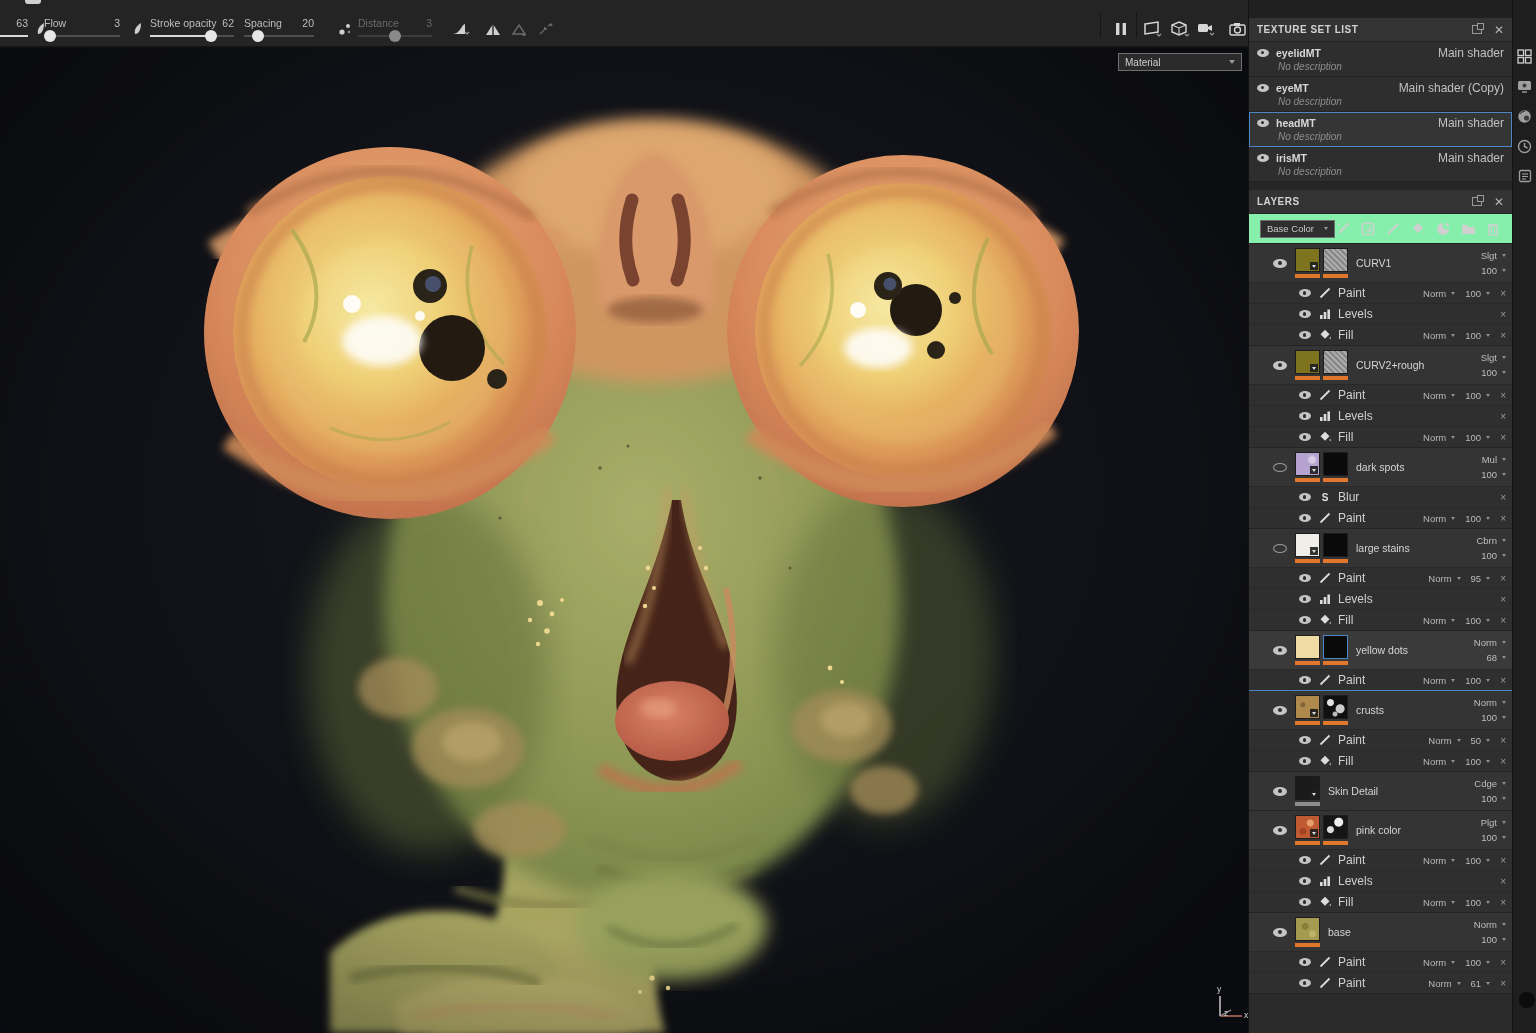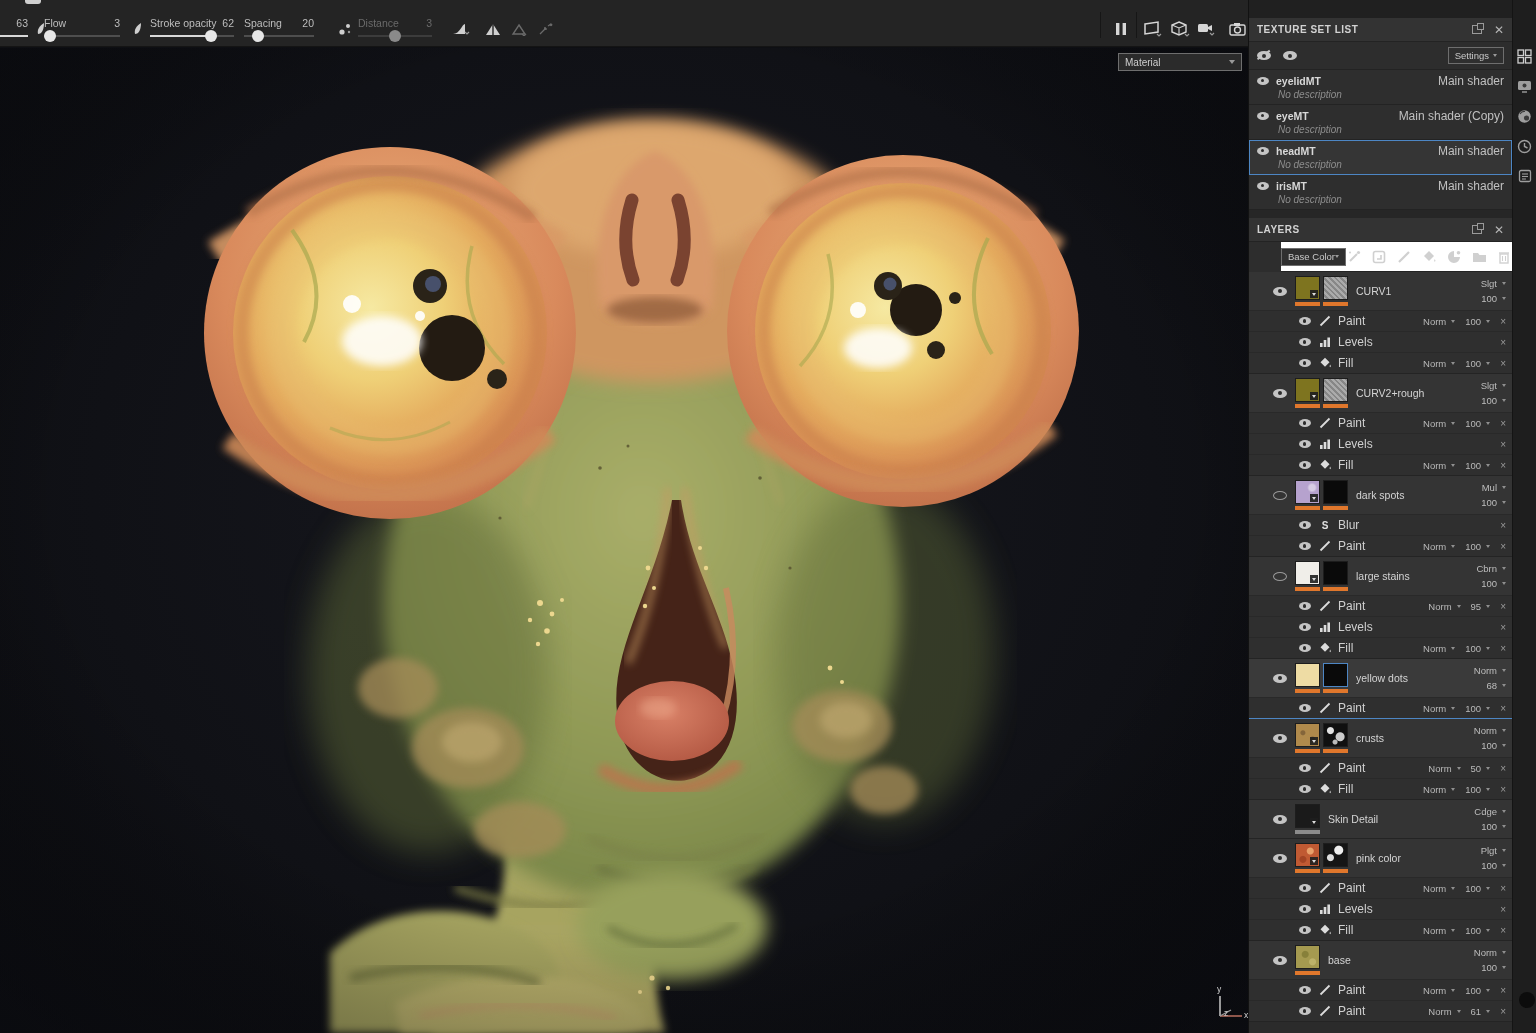--- a/index.html
+++ b/index.html
@@ -72,22 +72,22 @@
   
   .ts-list { background:#2a2a2a; }
   .ts-item { border-bottom:1px solid #232323; padding:3px 8px 2px 8px; background:#2e2e2e; }
   .ts-item.selected { outline:1px solid #4d86c4; outline-offset:-1px; background:#353535; }
   .ts-row1 { display:flex; align-items:center; height:15px; }
   .ts-name { font-size:10.5px; font-weight:bold; color:#d8d8d8; margin-left:7px; }
   .ts-shader { margin-left:auto; font-size:12px; color:#c0c0c0; }
   .ts-desc { font-size:10px; font-style:italic; color:#8d8d8d; margin:1px 0 2px 21px; }
 
   
-  .layers-toolbar { height:30px; display:flex; align-items:center; padding:0 0; background:#ffffff;
-                    border-bottom:1px solid #232323;margin-left:32px; }
+  .layers-toolbar { height:30px; display:flex; align-items:center; padding:0 11px; background:#86efac;
+                    border-bottom:1px solid #232323; }
   .channel-dd { height:18px; border:1px solid #6e6e6e; background:#2f2f2f; display:flex;
                 align-items:center; padding:0 6px; font-size:9.5px; color:#c9c9c9; width:84px; }
   .channel-dd .chev { margin-left:auto; }
   .lt-icons { margin-left:auto; display:flex; gap:9px; }
   .lt-icons span { display:flex; width:16px; height:16px; align-items:center; justify-content:center; }
 
   
   .layers-list { flex:1; overflow:hidden; background:#2b2b2b; }
   .layer-group { border-bottom:1px solid #242424; }
   .layer-group.selected { outline:1px solid #4d86c4; outline-offset:-1px; }
@@ -449,28 +449,20 @@
 
   <div class="right-panel">
     <div class="panel-topspacer"></div>
 
     <div class="panel-header">
       <span class="panel-title">TEXTURE SET LIST</span>
       <span class="popout-ic"></span>
       <span class="close-x">✕</span>
     </div>
 
-    <div class="ts-controls">
-      <span class="eye eye-cross" style="margin-right:12px;"></span>
-      <span class="eye"></span>
-      <span class="settings-btn">
-        <span>Settings</span>
-        <span class="chev sm"></span>
-      </span>
-    </div>
 
     <div class="ts-list">
   <div class="ts-item">
     <div class="ts-row1">
       <span class="eye eye-sm"></span>
       <span class="ts-name">eyelidMT</span>
       <span class="ts-shader">Main shader</span>
     </div>
     <div class="ts-desc">No description</div>
   </div>

